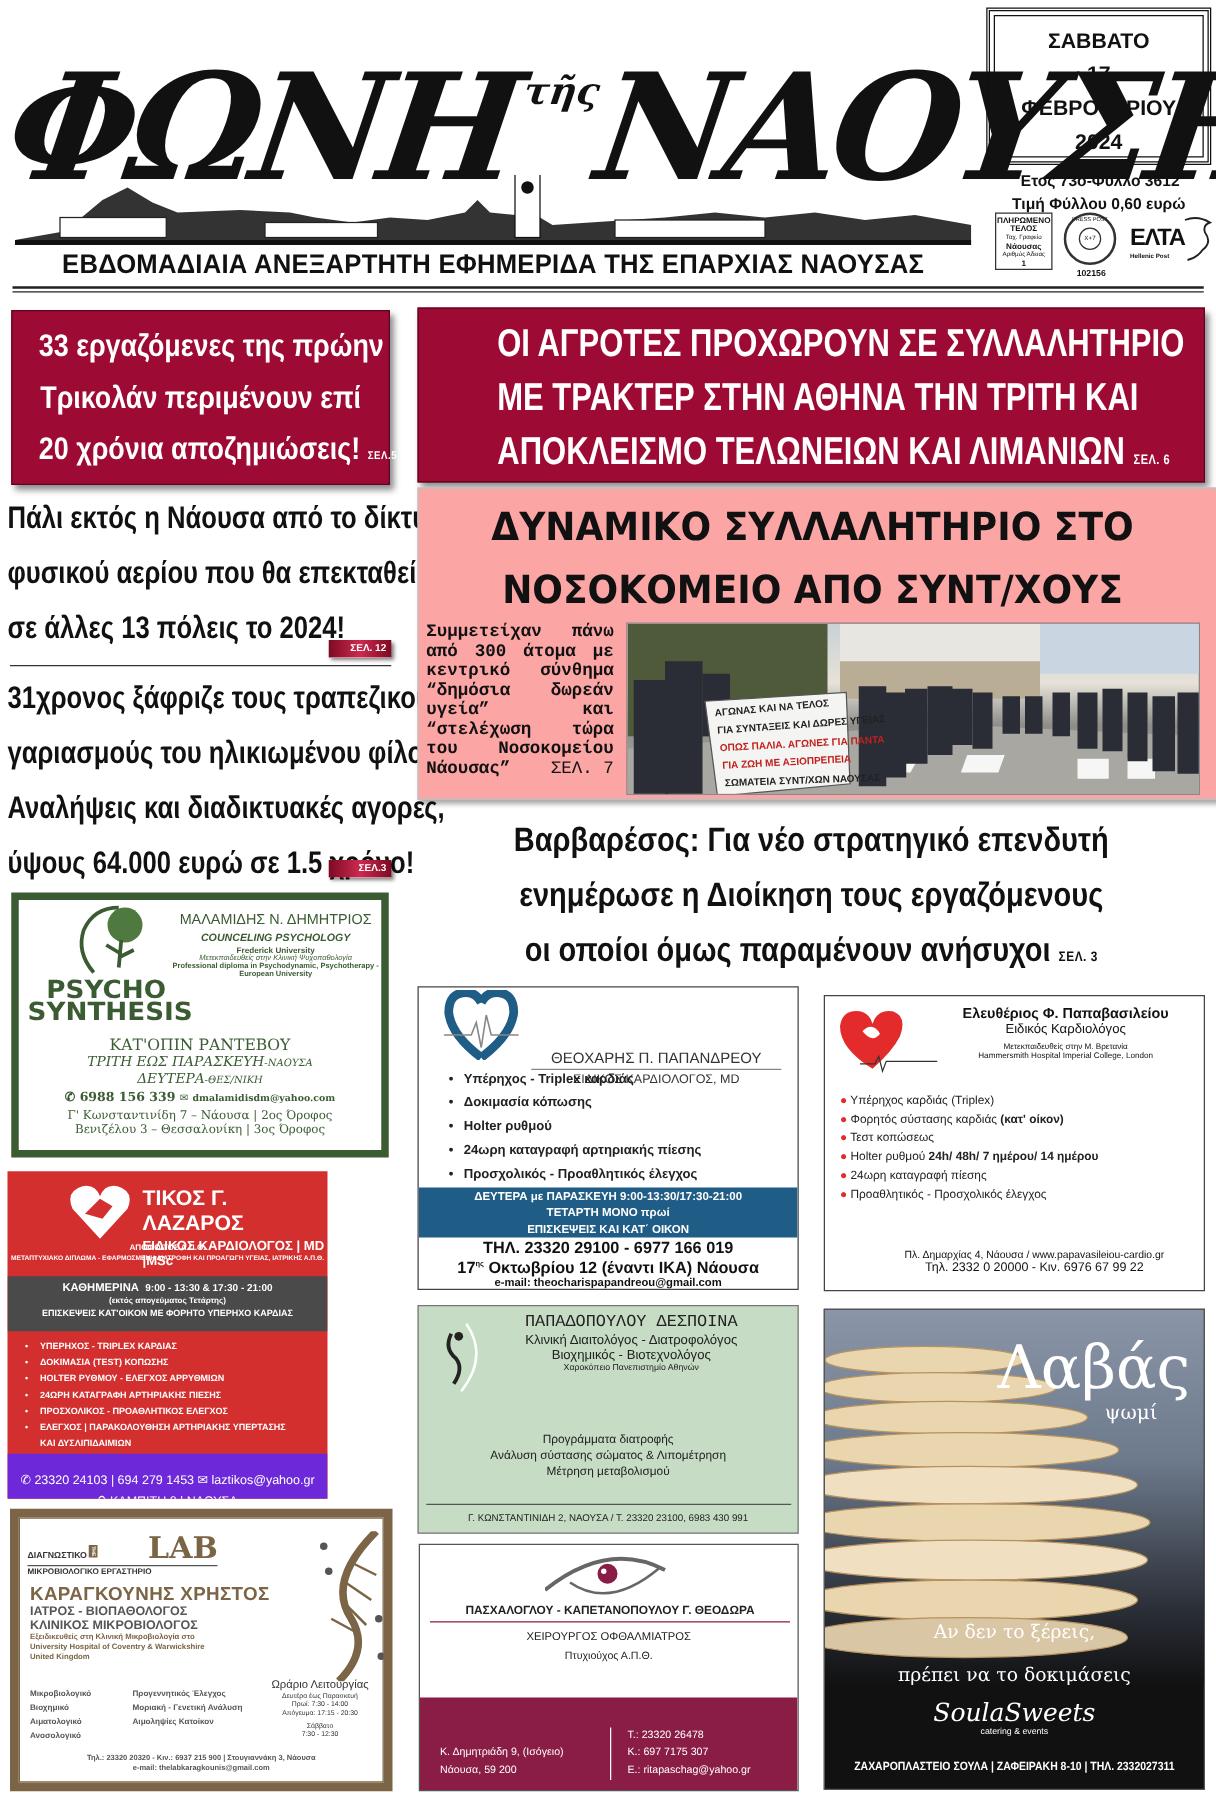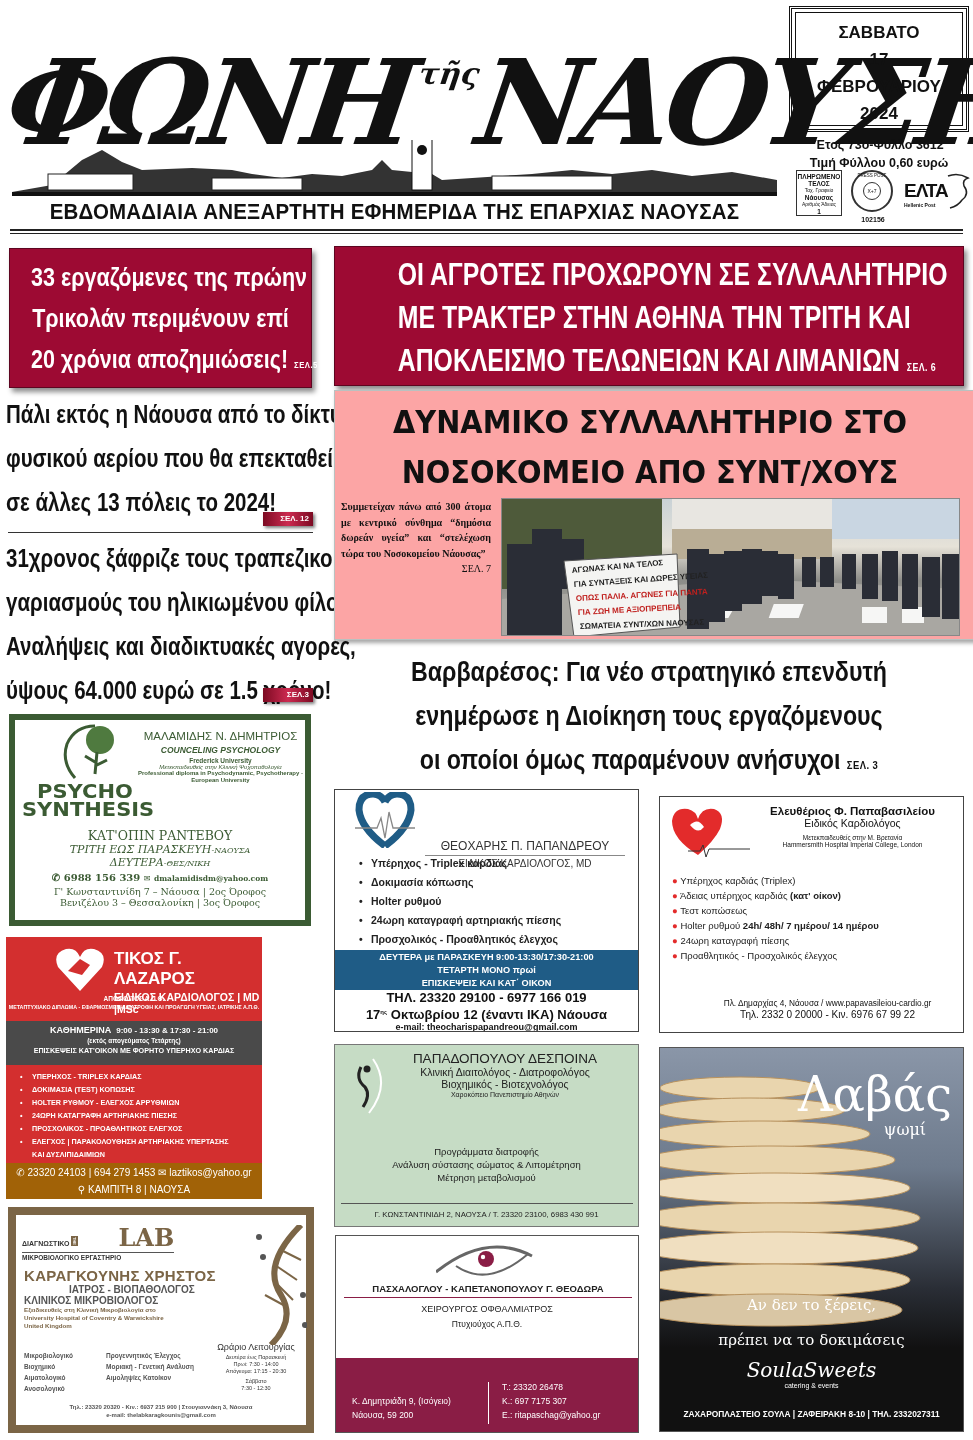--- a/index.html
+++ b/index.html
@@ -34,21 +34,21 @@
   .lstory1 { top: 392px; }
   .lstory2 { top: 536px; }
   .sel-tag { height: 14px; background: linear-gradient(90deg, #7c0a22, #cc2a50 50%, #7c0a22); color: #fff; font-size: 8px; font-weight: bold; text-align: right; padding-right: 4px; line-height: 14px; box-shadow: 2px 2px 3px rgba(0,0,0,0.5); }
   .hr-thin { height: 1px; background: #333; }
 
   
   .mainbox { left: 334px; top: 246px; width: 630px; height: 140px; text-align: center; padding-top: 6px; }
   .mainbox .line { font-weight: bold; font-size: 31px; line-height: 43px; transform: scaleX(0.8); white-space: nowrap; }
   .hospital { left: 334px; top: 390px; width: 746px; height: 250px; background: #fca5a5; box-shadow: 2px 3px 4px rgba(0,0,0,0.35); border: 1px solid #b9c1c0; }
   .hospital .h1 { position: absolute; left: 0; top: 6px; width: 630px; text-align: center; font-family: "DejaVu Sans", sans-serif; font-weight: bold; font-size: 31px; line-height: 50px; white-space: nowrap; transform: scaleX(0.93); }
-  .hospital .cap { position: absolute; left: 6px; top: 108px; width: 150px; font-family: Liberation Serif, serif; font-weight: bold; font-size: 10px; line-height: 15.5px; text-align: justify; }
+  .hospital .cap { position: absolute; left: 6px; top: 108px; width: 150px; font-family: Liberation Mono, monospace; font-weight: bold; font-size: 14px; line-height: 15.5px; text-align: justify; }
   .photo { position: absolute; left: 166px; top: 107px; width: 459px; height: 138px; overflow: hidden; border: 1px solid #888; background: linear-gradient(180deg, #c9d2d6 0%, #e6e2d8 35%, #8c8c88 60%, #b5b3ad 100%); }
 
   
   .barb { left: 334px; top: 650px; width: 630px; text-align: center; font-weight: bold; font-size: 27px; line-height: 44px; transform: scaleX(0.86); white-space: nowrap; }
 
   
   .ad { overflow: hidden; }
   .ad-psycho { left: 9px; top: 714px; width: 302px; height: 212px; background: #3b5b33; padding: 6px; }
   .ad-psycho .inner { width: 100%; height: 100%; background: #fff; position: relative; }
   .ad-tikos { left: 6px; top: 937px; width: 256px; height: 262px; background: #d32f2f; }
@@ -249,21 +249,21 @@
     <div style="font-size:7.2px;margin-top:2px;">ΕΠΙΣΚΕΨΕΙΣ ΚΑΤ'ΟΙΚΟΝ ΜΕ ΦΟΡΗΤΟ ΥΠΕΡΗΧΟ ΚΑΡΔΙΑΣ</div>
   </div>
   <ul class="bul" style="position:absolute;left:14px;top:133px;width:290px;color:#fff;font-weight:bold;font-size:7.2px;line-height:13px;">
     <li>ΥΠΕΡΗΧΟΣ - TRIPLEX ΚΑΡΔΙΑΣ</li>
     <li>ΔΟΚΙΜΑΣΙΑ (TEST) ΚΟΠΩΣΗΣ</li>
     <li>HOLTER ΡΥΘΜΟΥ - ΕΛΕΓΧΟΣ ΑΡΡΥΘΜΙΩΝ</li>
     <li>24ΩΡΗ ΚΑΤΑΓΡΑΦΗ ΑΡΤΗΡΙΑΚΗΣ ΠΙΕΣΗΣ</li>
     <li>ΠΡΟΣΧΟΛΙΚΟΣ - ΠΡΟΑΘΛΗΤΙΚΟΣ ΕΛΕΓΧΟΣ</li>
     <li style="width:220px;">ΕΛΕΓΧΟΣ | ΠΑΡΑΚΟΛΟΥΘΗΣΗ ΑΡΤΗΡΙΑΚΗΣ ΥΠΕΡΤΑΣΗΣ ΚΑΙ ΔΥΣΛΙΠΙΔΑΙΜΙΩΝ</li>
   </ul>
-  <div style="position:absolute;left:0;top:226px;width:100%;height:36px;background:#a16207;color:#fff;text-align:center;font-size:10px;line-height:17px;padding-top:1px;">
+  <div style="position:absolute;left:0;top:226px;width:100%;height:36px;background:#6d28d9;color:#fff;text-align:center;font-size:10px;line-height:17px;padding-top:13px;">
     <div><span>✆</span> <span>23320 24103 | 694 279 1453</span> <span>✉</span> <span>laztikos@yahoo.gr</span></div>
     <div><span>⚲</span> <span>ΚΑΜΠΙΤΗ 8 | ΝΑΟΥΣΑ</span></div>
   </div>
 </div>
 
 <div class="abs ad ad-lab">
   <div class="inner">
     <div style="position:absolute;left:6px;top:8px;font-size:7px;font-weight:bold;color:#333;">
       <span>ΔΙΑΓΝΩΣΤΙΚΟ</span>
       <span style="display:inline-block;background:#7b6546;color:#fff;font-size:4px;writing-mode:vertical-rl;padding:1px;">THE</span><span style="font-family:'DejaVu Serif',serif;font-size:24px;color:#7b6546;margin-left:40px;">LAB</span>
@@ -277,21 +277,21 @@
           <line x1="22" y1="55" x2="42" y2="75"></line>
           <line x1="14" y1="70" x2="36" y2="82"></line>
         </g>
       <circle cx="8" cy="12" r="3" fill="#555"></circle>
         <circle cx="12" cy="32" r="3" fill="#555"></circle>
         <circle cx="52" cy="70" r="3" fill="#555"></circle>
         <circle cx="54" cy="100" r="3" fill="#555"></circle>
     </svg>
     <div style="position:absolute;left:8px;top:52px;color:#7b6546;font-weight:bold;">
       <div style="font-size:15px;letter-spacing:0.3px;">ΚΑΡΑΓΚΟΥΝΗΣ ΧΡΗΣΤΟΣ</div>
-      <div style="font-size:10px;color:#555;margin-left:45px;">ΙΑΤΡΟΣ - ΒΙΟΠΑΘΟΛΟΓΟΣ</div>
+      <div style="font-size:10px;color:#555;">ΙΑΤΡΟΣ - ΒΙΟΠΑΘΟΛΟΓΟΣ</div>
       <div style="font-size:10px;color:#555;">ΚΛΙΝΙΚΟΣ ΜΙΚΡΟΒΙΟΛΟΓΟΣ</div>
       <div style="font-size:6.2px;width:160px;line-height:8px;">Εξειδικευθείς στη Κλινική Μικροβιολογία στο University Hospital of Coventry &amp; Warwickshire United Kingdom</div>
     </div>
     <div style="position:absolute;left:8px;top:135px;font-size:6.5px;font-weight:bold;color:#555;line-height:11px;">
       <div>Μικροβιολογικό</div>
       <div>Βιοχημικό</div>
       <div>Αιματολογικό</div>
       <div>Ανοσολογικό</div>
     </div>
     <div style="position:absolute;left:90px;top:135px;font-size:6.5px;font-weight:bold;color:#555;line-height:11px;">
@@ -350,40 +350,40 @@
     <polyline points="18,46 30,46 33,40 36,52 39,44 80,44" fill="none" stroke="#333" stroke-width="1"></polyline>
   </svg>
   <div style="position:absolute;left:85px;top:8px;width:215px;text-align:center;color:#111;">
     <div style="font-size:11.5px;font-weight:bold;">Ελευθέριος Φ. Παπαβασιλείου</div>
     <div style="font-size:10.5px;">Ειδικός Καρδιολόγος</div>
     <div style="font-size:6.5px;margin-top:5px;">Μετεκπαιδευθείς στην Μ. Βρετανία</div>
     <div style="font-size:6.5px;">Hammersmith Hospital Imperial College, London</div>
   </div>
   <ul style="position:absolute;left:12px;top:76px;font-size:9.5px;line-height:15px;color:#222;">
     <li style="list-style:none;"><span style="color:#e32b2b;">●</span> <span>Υπέρηχος καρδιάς (Triplex)</span></li>
-    <li style="list-style:none;"><span style="color:#e32b2b;">●</span> <span>Άδειας υπέρηχος καρδιάς </span><b>(κατ' οίκον)</b></li>
+    <li style="list-style:none;"><span style="color:#e32b2b;">●</span> <span>Φορητός σύστασης καρδιάς </span><b>(κατ' οίκον)</b></li>
     <li style="list-style:none;"><span style="color:#e32b2b;">●</span> <span>Τεστ κοπώσεως</span></li>
     <li style="list-style:none;"><span style="color:#e32b2b;">●</span> <span>Holter ρυθμού </span><b>24h/ 48h/ 7 ημέρου/ 14 ημέρου</b></li>
     <li style="list-style:none;"><span style="color:#e32b2b;">●</span> <span>24ωρη καταγραφή πίεσης</span></li>
     <li style="list-style:none;"><span style="color:#e32b2b;">●</span> <span>Προαθλητικός - Προσχολικός έλεγχος</span></li>
   </ul>
   <div style="position:absolute;left:16px;top:200px;width:100%;text-align:center;color:#111;">
     <div style="font-size:8.3px;line-height:12px;white-space:nowrap;">Πλ. Δημαρχίας 4, Νάουσα / www.papavasileiou-cardio.gr</div>
     <div style="font-size:10px;line-height:12px;">Τηλ. 2332 0 20000 - Κιν. 6976 67 99 22</div>
   </div>
 </div>
 
 <div class="abs ad ad-despina">
   <svg style="position:absolute;left:12px;top:10px;width:40px;height:60px;" viewBox="0 0 40 60">
     <path d="M26 4 Q44 30 22 58" fill="none" stroke="#fff" stroke-width="2"></path>
     <circle cx="20" cy="14" r="3.5" fill="#222"></circle>
     <path d="M14 12 Q8 24 18 32 Q24 40 16 52" fill="none" stroke="#222" stroke-width="3"></path>
   </svg>
   <div style="position:absolute;left:40px;top:6px;width:260px;text-align:center;color:#222;">
-    <div style="font-size:13.5px;">ΠΑΠΑΔΟΠΟΥΛΟΥ ΔΕΣΠΟΙΝΑ</div>
+    <div style="font-size:13.5px;font-family:Liberation Mono, monospace;">ΠΑΠΑΔΟΠΟΥΛΟΥ ΔΕΣΠΟΙΝΑ</div>
     <div style="font-size:10.5px;">Κλινική Διαιτολόγος - Διατροφολόγος</div>
     <div style="font-size:10.5px;">Βιοχημικός - Βιοτεχνολόγος</div>
     <div style="font-size:7px;margin-top:1px;">Χαροκόπειο Πανεπιστημίο Αθηνών</div>
   </div>
   <div style="position:absolute;left:0;top:100px;width:100%;text-align:center;color:#222;font-size:9.5px;line-height:13px;">
     <div>Προγράμματα διατροφής</div>
     <div>Ανάλυση σύστασης σώματος &amp; Λιπομέτρηση</div>
     <div>Μέτρηση μεταβολισμού</div>
   </div>
   <div style="position:absolute;left:6px;top:158px;width:292px;height:1px;background:#555;"></div>

